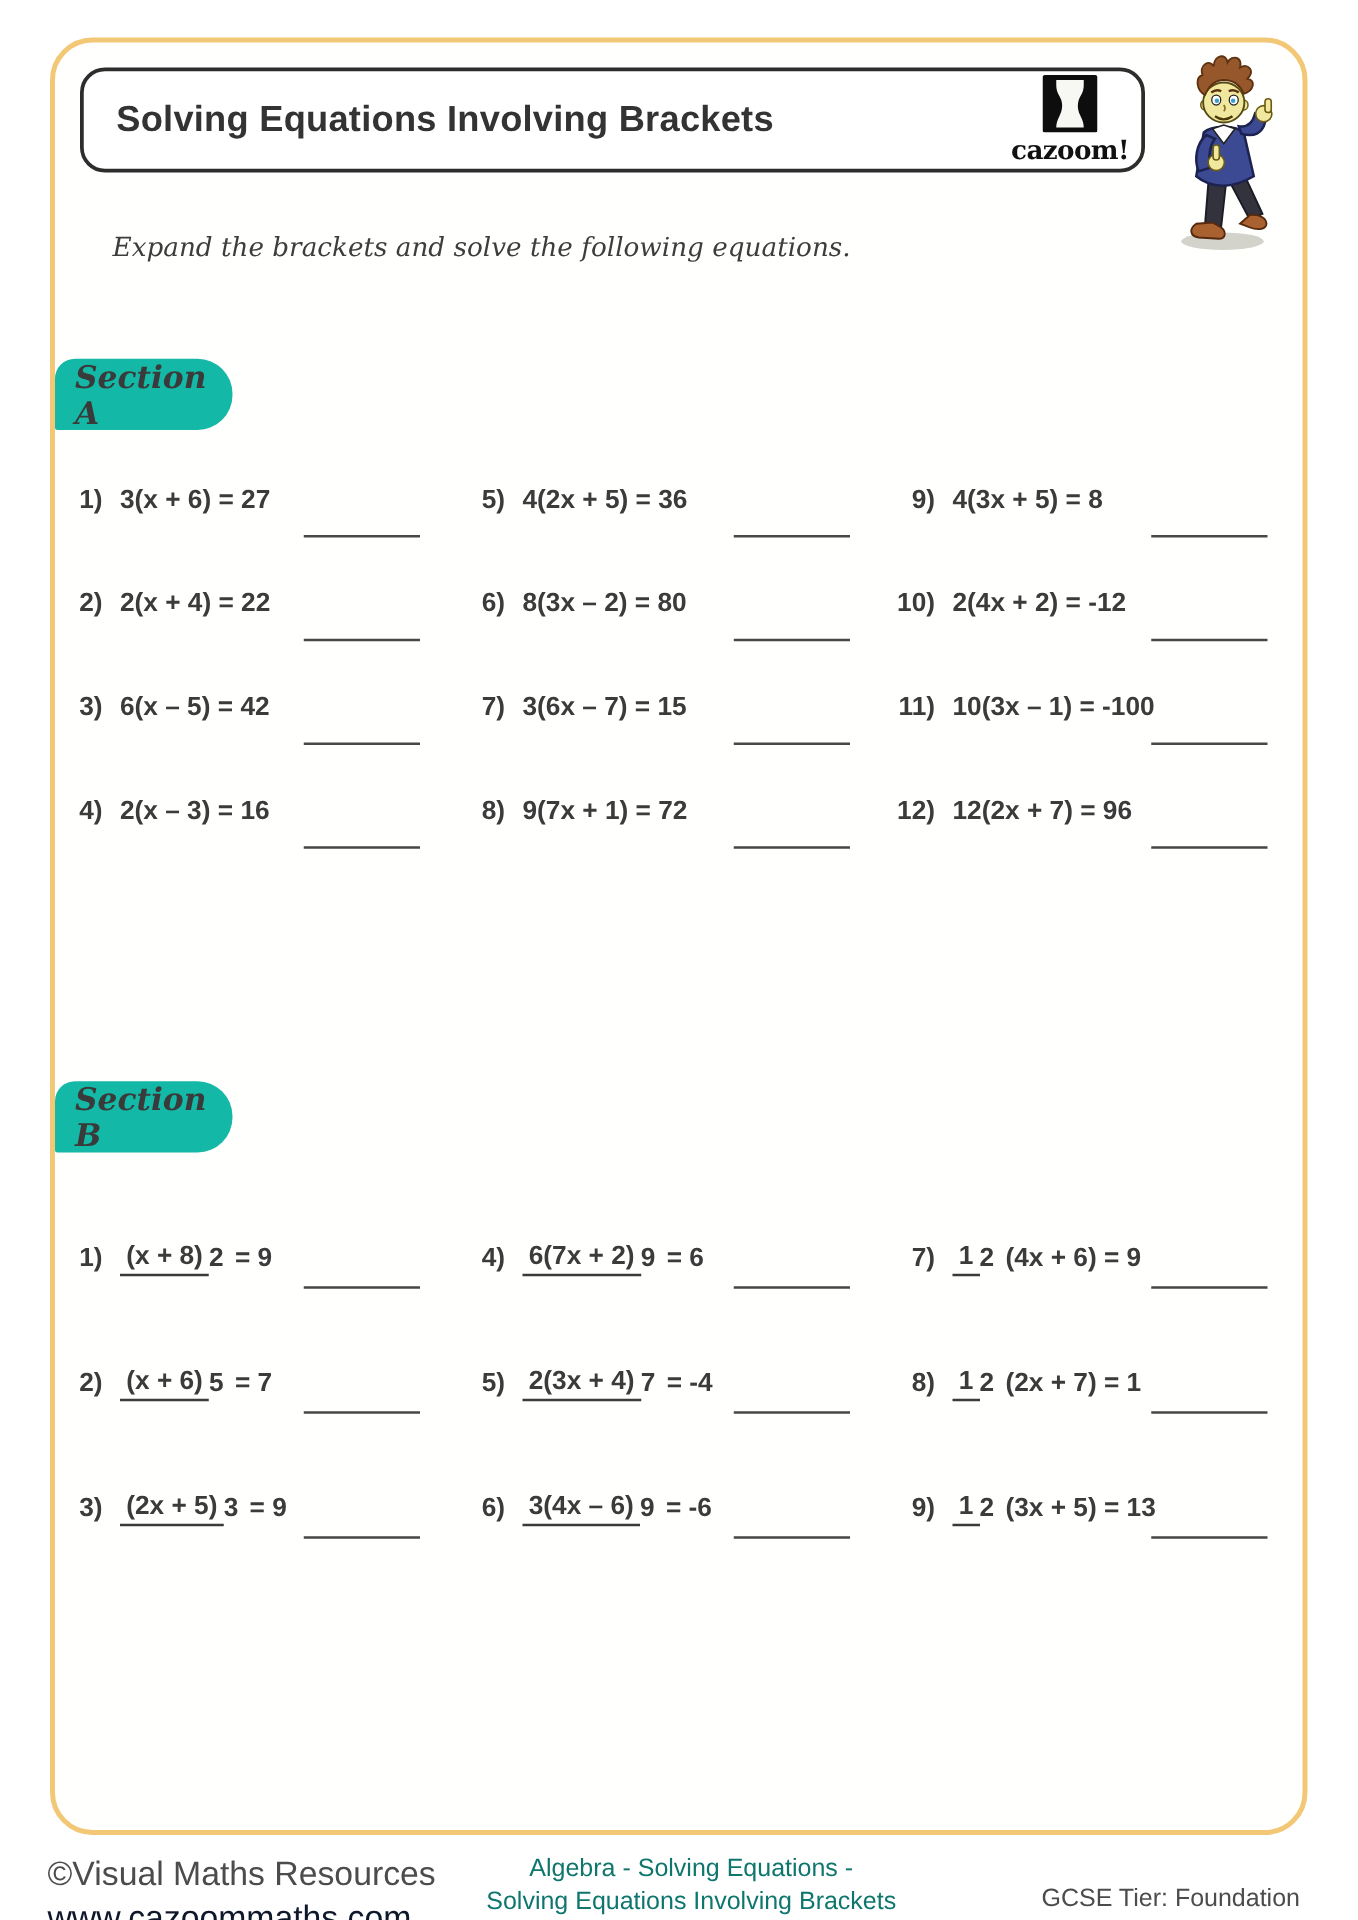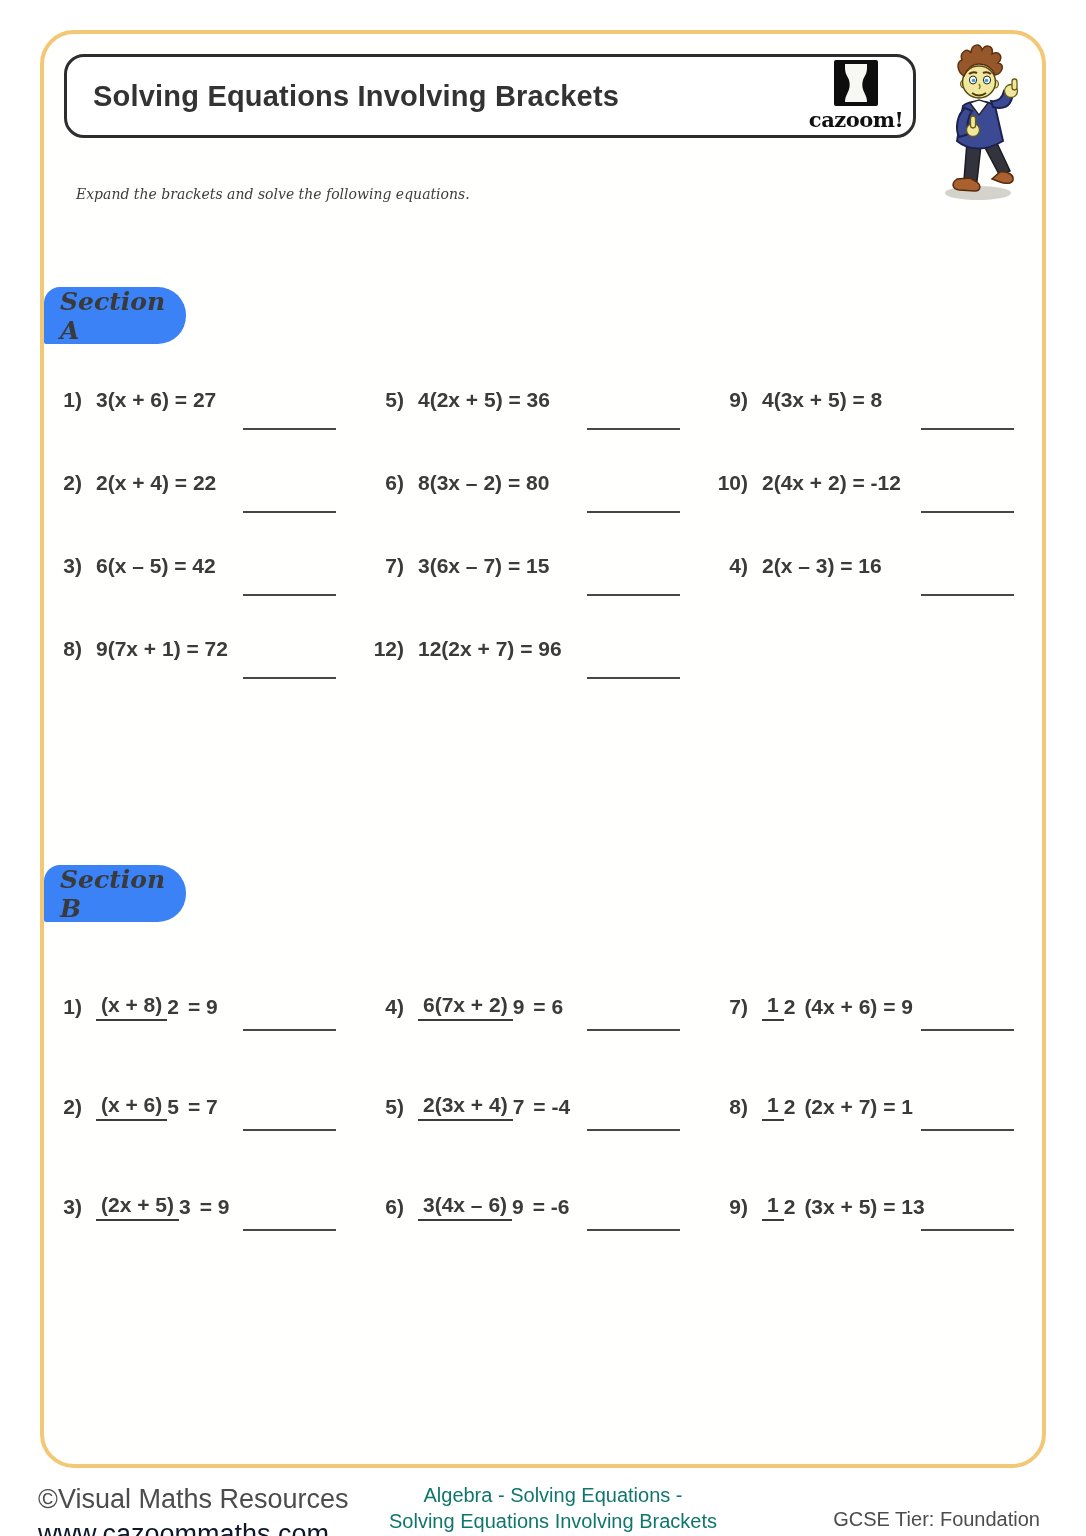--- a/index.html
+++ b/index.html
@@ -22,26 +22,26 @@
     font-size:29px; font-weight:bold; color:#333; letter-spacing:0.2px;
   }
   .logo-block { display:flex; flex-direction:column; align-items:center; width:86px; }
   .logo-square { width:44px; height:46px; }
   .logo-word {
     font-family:"DejaVu Serif", serif; font-weight:bold; font-size:21px;
     color:#111; letter-spacing:-0.5px; margin-top:1px;
   }
   .mascot { position:absolute; left:926px; top:44px; width:112px; height:158px; z-index:3; }
   .instruction {
-    position:absolute; left:76px; top:186px;
-    font-family:"DejaVu Serif", serif; font-style:italic; font-size:14px; color:#3d3d3d;
+    position:absolute; left:90px; top:186px;
+    font-family:"DejaVu Serif", serif; font-style:italic; font-size:21px; color:#3d3d3d;
   }
   .section-badge {
     position:absolute; left:44px; width:142px; height:57px;
-    background:#3b82f6; border-radius:16px 28px 28px 2px;
+    background:#14b8a6; border-radius:16px 28px 28px 2px;
     display:flex; align-items:center; padding-left:16px;
     font-family:"DejaVu Serif", serif; font-style:italic; font-weight:bold;
     font-size:25px; color:#3a3a3a; z-index:1;
   }
   #badge-a { top:287px; }
   #badge-b { top:865px; }
   .grid {
     position:absolute; left:44px; width:1000px;
     display:grid; grid-template-columns:322px 344px 334px;
   }
@@ -171,20 +171,25 @@
   <div class="pa">
       <span class="qnum">3)</span>
       <span class="eq">6(x – 5) = 42</span>
       <span class="ansline"></span>
     </div>
   <div class="pa">
       <span class="qnum">7)</span>
       <span class="eq">3(6x – 7) = 15</span>
       <span class="ansline"></span>
     </div>
+  <div class="pa">
+      <span class="qnum">11)</span>
+      <span class="eq">10(3x – 1) = -100</span>
+      <span class="ansline"></span>
+    </div>
 
   <div class="pa">
       <span class="qnum">4)</span>
       <span class="eq">2(x – 3) = 16</span>
       <span class="ansline"></span>
     </div>
   <div class="pa">
       <span class="qnum">8)</span>
       <span class="eq">9(7x + 1) = 72</span>
       <span class="ansline"></span>

